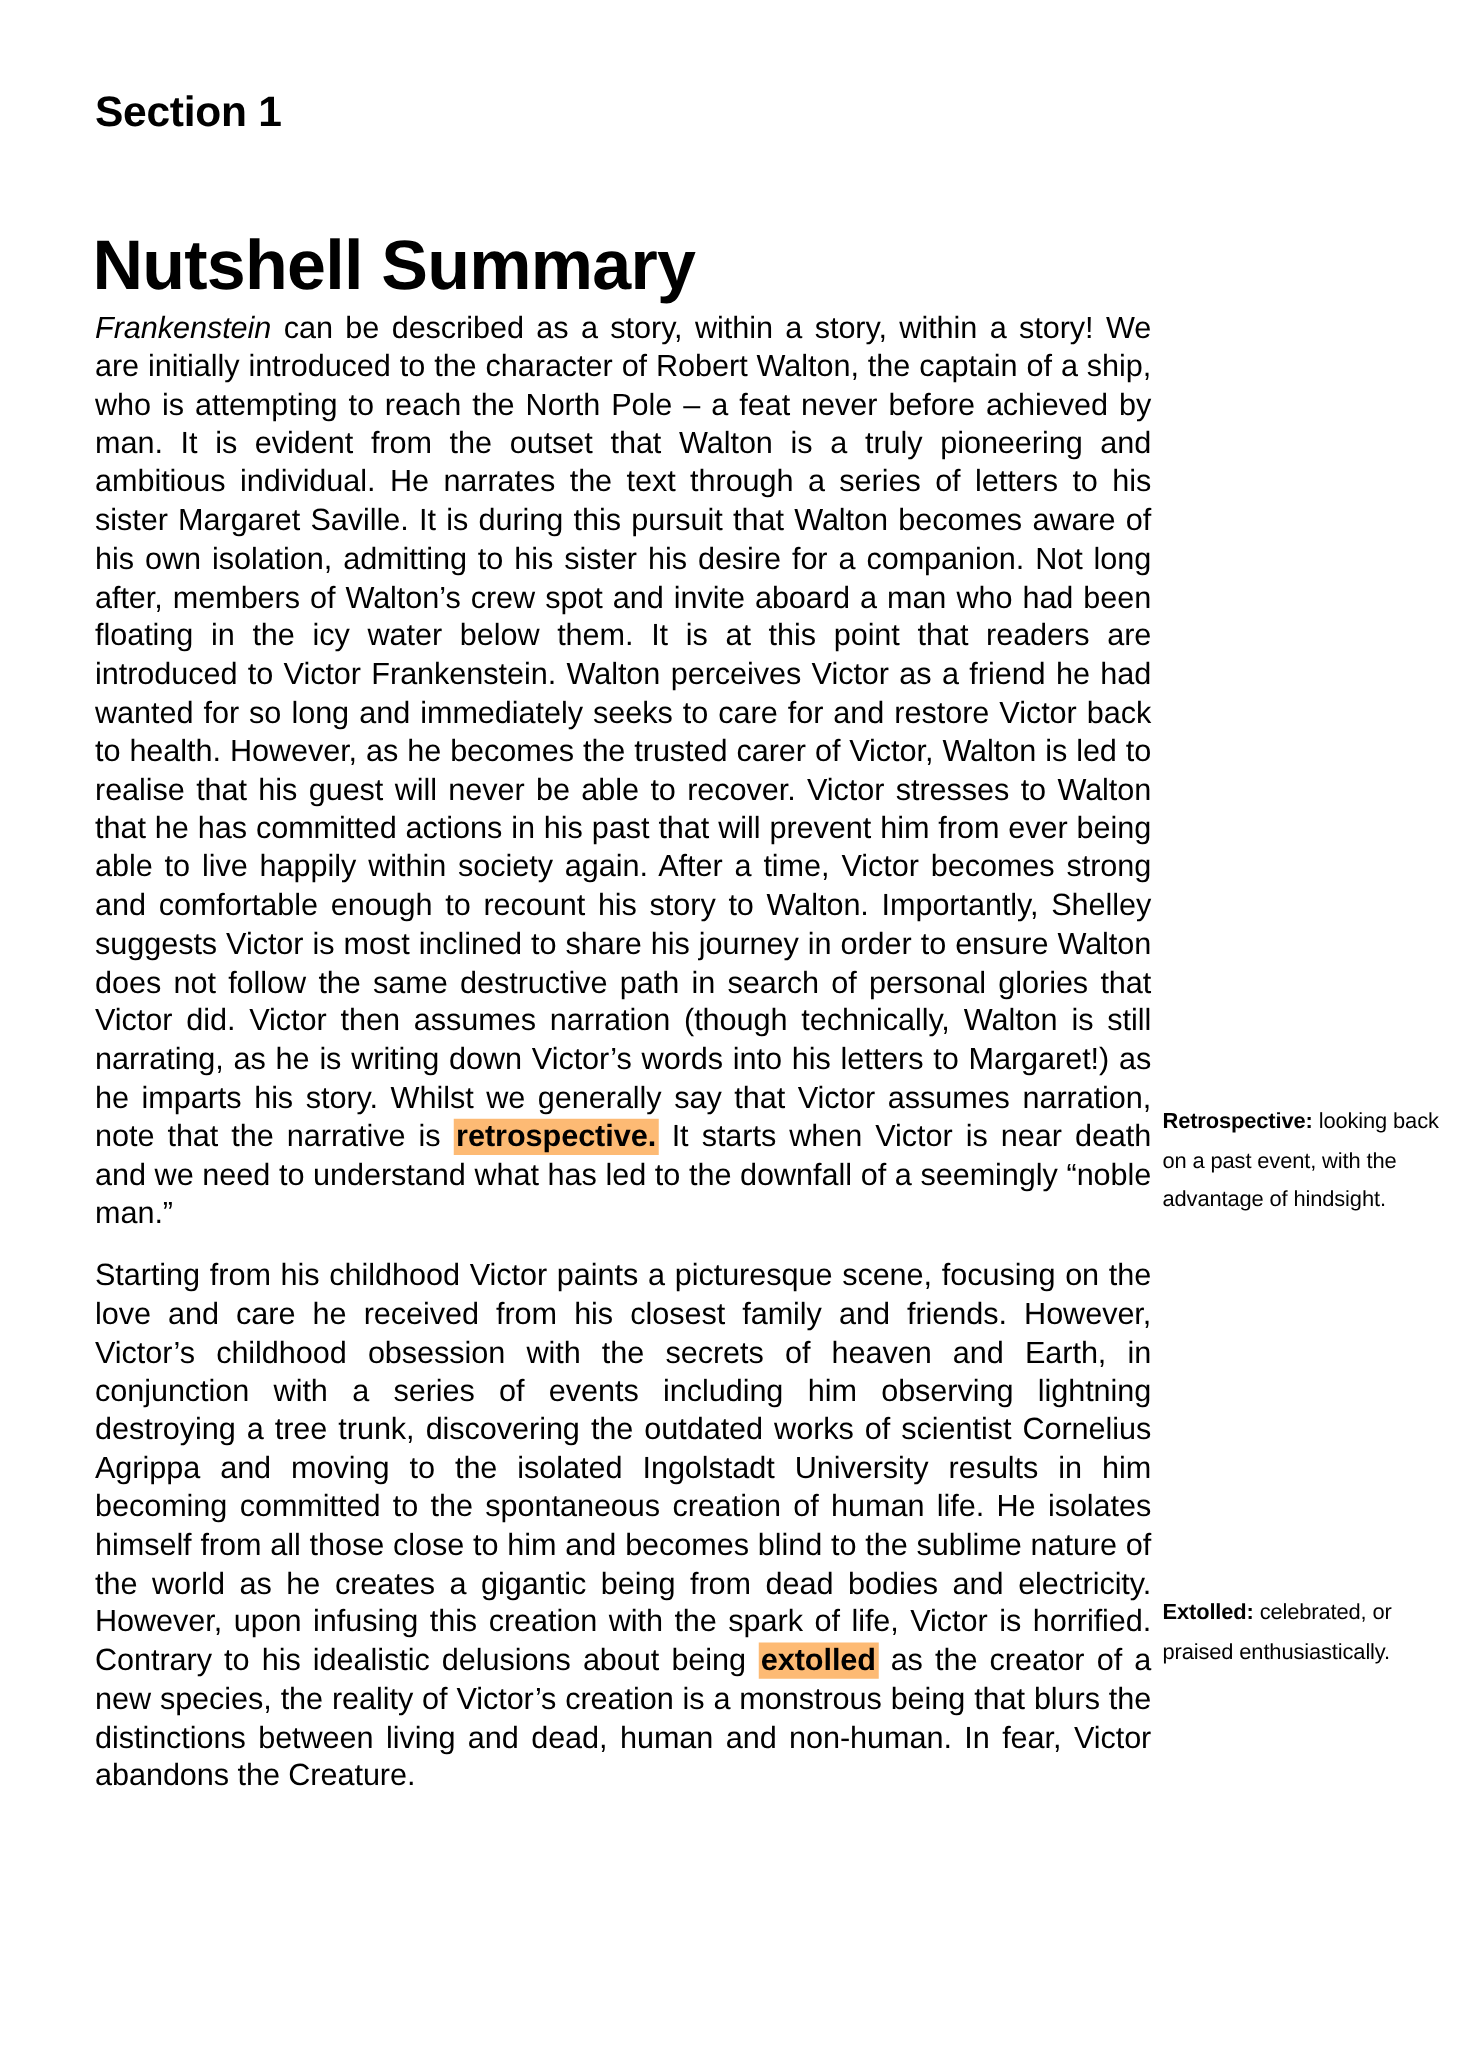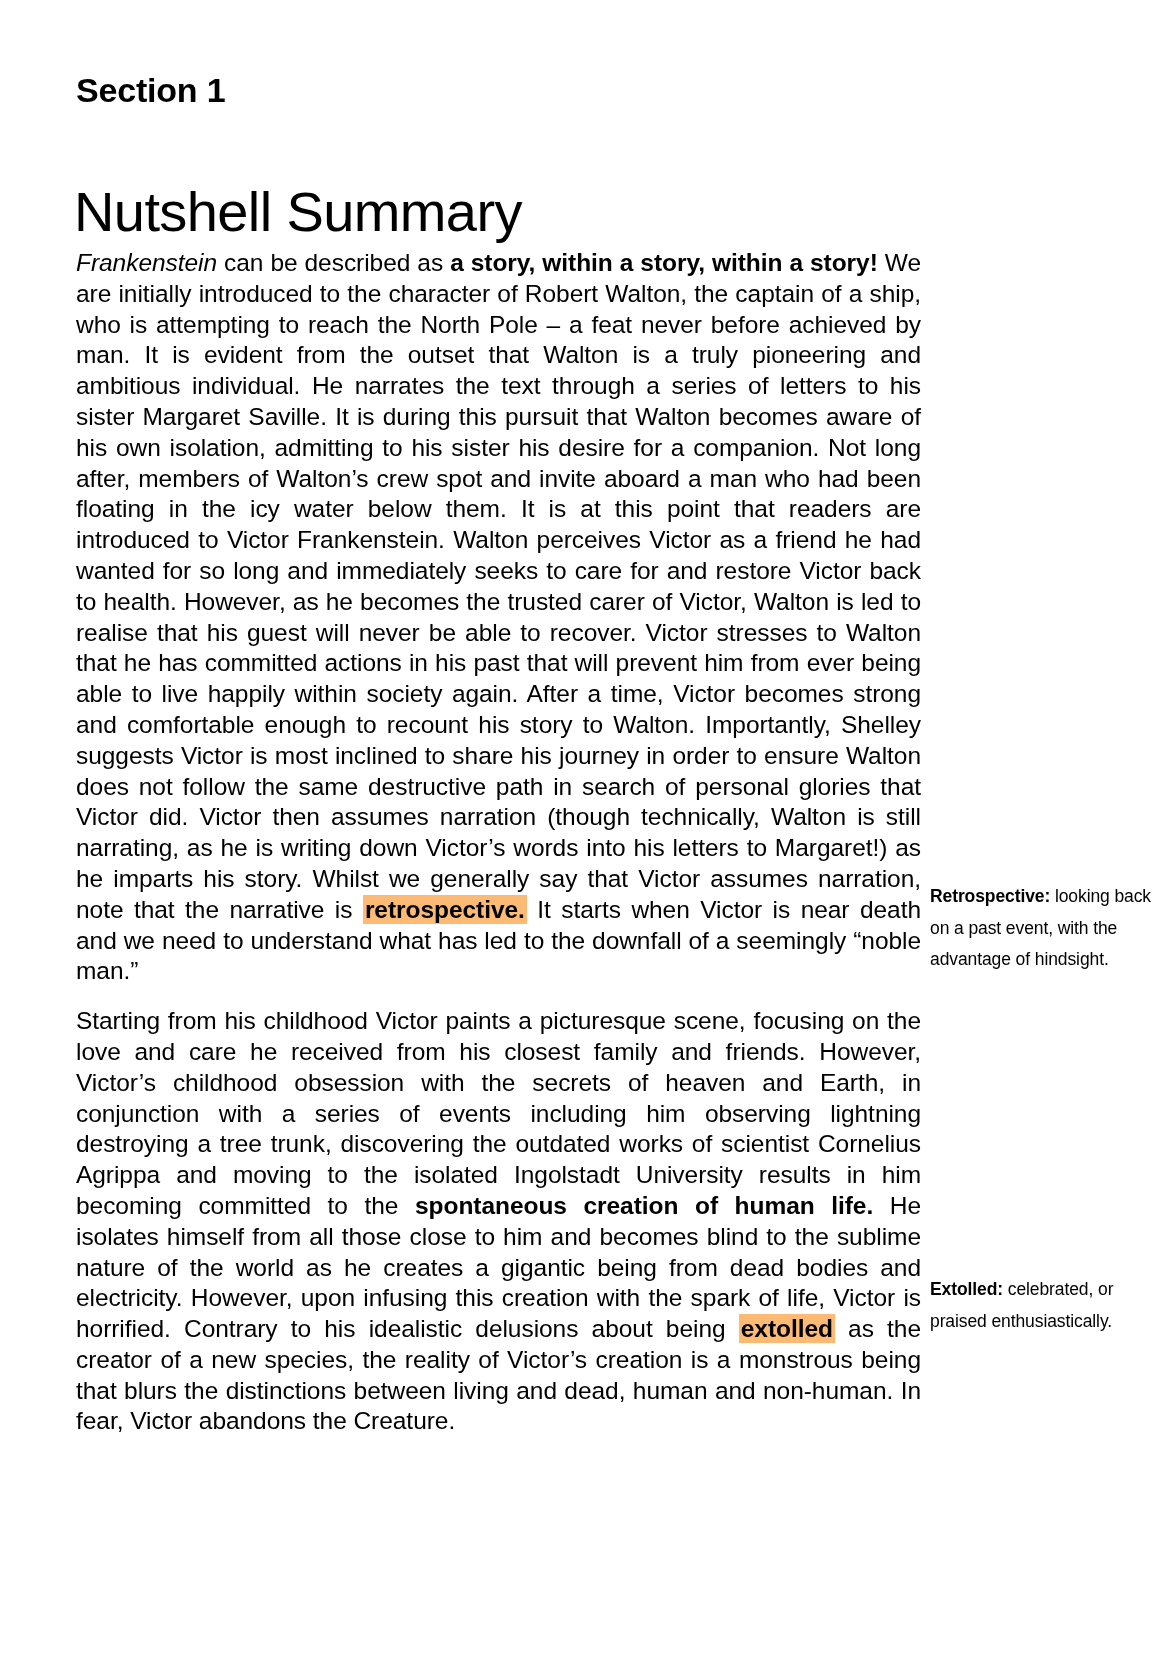--- a/index.html
+++ b/index.html
@@ -31,42 +31,42 @@
     font-size: 34px;
     font-weight: bold;
     letter-spacing: -0.2px;
     line-height: 40px;
   }
   .doc-title {
     position: absolute;
     left: 74px;
     top: 138px;
     font-size: 56px;
-    font-weight: normal;
+    font-weight: bold;
     letter-spacing: -0.6px;
     line-height: 64px;
   }
 
   
   .body-col {
     position: absolute;
     left: 76px;
     top: 244px;
     width: 845px;
   }
   .para {
     font-size: 24.5px;
     line-height: 30.8px;
     text-align: justify;
     text-justify: inter-word;
     margin: 0 0 19px 0;
     letter-spacing: -0.05px;
   }
   .para:last-child { margin-bottom: 0; }
-  .para b { font-weight: bold; }
+  .para b { font-weight: normal; }
   .para i { }
   .hl {
     background: #fdba74;
     font-weight: bold;
     padding: 1px 2px;
   }
 
   
   .margin-note {
     position: absolute;

